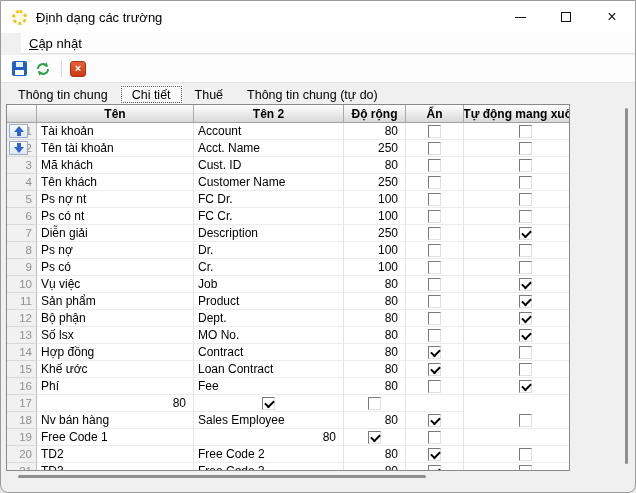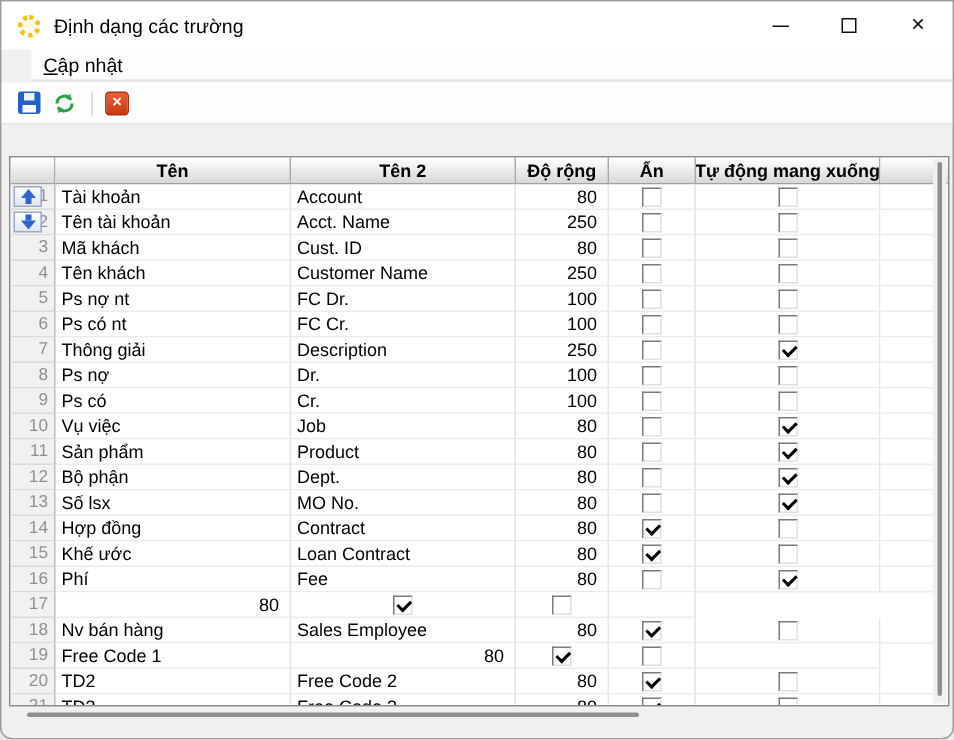--- a/index.html
+++ b/index.html
@@ -29,21 +29,21 @@
   .icon-floppy::before { content:""; position:absolute; top:1px; left:4px; width:7px; height:5px; background:#e9f1fb; }
   .icon-floppy::after { content:""; position:absolute; bottom:1px; left:3px; width:9px; height:5px; background:#ffffff; }
   .icon-refresh { width:16px; height:16px; position:relative; }
   .icon-refresh svg { display:block; }
   .icon-delete { width:16px; height:16px; background:linear-gradient(#e8603a,#cc3a10); border:1px solid #a93410; border-radius:3px; color:#fff; font-size:11px; font-weight:bold; display:flex; align-items:center; justify-content:center; line-height:1; }
   
   .tabstrip { position:absolute; top:83px; left:0; right:0; height:20px; display:flex; align-items:flex-end; padding-left:5px; background:#f0f0f0; }
   .tab { height:19px; padding:0 12px; display:flex; align-items:center; font-size:12.5px; color:#000; background:#f0f0f0; white-space:nowrap; }
   .tab.active { background:#fbfbfb; outline:1px dotted #555; outline-offset:-2px; }
   
-  .grid-wrap { position:absolute; top:103px; left:5px; width:627px; height:367px; border:1px solid #898989; background:#ffffff; overflow:hidden; }
+  .grid-wrap { position:absolute; top:103px; left:5px; width:564px; height:367px; border:1px solid #898989; background:#ffffff; overflow:hidden; }
   .grid-inner { width:660px; }
   .grid-row, .grid-header { display:grid; grid-template-columns:30px 157px 150px 62px 58px 123px 80px; }
   .grid-header { height:18px; }
   .h-cell { background:linear-gradient(#ffffff,#d8d8d8); border-right:1px solid #a9a9a9; border-bottom:1px solid #a0a0a0; font-size:12px; font-weight:bold; color:#000; display:flex; align-items:center; justify-content:center; overflow:hidden; white-space:nowrap; }
   .h-cell.corner { background:linear-gradient(#ffffff,#d8d8d8); }
   .grid-row { height:17px; }
   .rh-cell { background:#f1f1f1; border-right:1px solid #bdbdbd; border-bottom:1px solid #d9d9d9; display:flex; align-items:center; justify-content:flex-end; padding-right:4px; font-size:11.5px; color:#8f8f8f; position:relative; overflow:visible; }
   .cell { border-right:1px solid #e4e4e4; border-bottom:1px solid #ececec; font-size:12px; color:#000; display:flex; align-items:center; padding:0 4px; white-space:nowrap; overflow:hidden; background:#fff; }
   .cell.num { justify-content:flex-end; padding-right:7px; }
   .cell.center { justify-content:center; }
@@ -98,20 +98,26 @@
           <path d="M4 14.5 L3.4 10 L7.6 11.6 Z" fill="#2ba348"></path>
         </svg>
       </span>
     </div>
     <div class="tool-sep"></div>
     <div class="tool-btn">
       <span class="icon-delete">×</span>
     </div>
   </div>
 
+  <div class="tabstrip">
+    <div class="tab">Thông tin chung</div>
+    <div class="tab active">Chi tiết</div>
+    <div class="tab">Thuế</div>
+    <div class="tab">Thông tin chung (tự do)</div>
+  </div>
 
   <div class="grid-wrap">
     <div class="grid-inner">
       <div class="grid-header">
         <div class="h-cell corner"></div>
         <div class="h-cell">Tên</div>
         <div class="h-cell">Tên 2</div>
         <div class="h-cell">Độ rộng</div>
         <div class="h-cell">Ẩn</div>
         <div class="h-cell">Tự động mang xuống</div>
@@ -212,21 +218,21 @@
     <div class="cell center">
       <span class="cb"></span>
     </div>
     <div class="cell"></div>
   </div>
           <div class="grid-row">
     <div class="rh-cell">
 
       <span>7</span>
     </div>
-    <div class="cell">Thông giải</div>
+    <div class="cell">Diễn giải</div>
     <div class="cell">Description</div>
     <div class="cell num">250</div>
     <div class="cell center">
       <span class="cb"></span>
     </div>
     <div class="cell center">
       <span class="cb checked"></span>
     </div>
     <div class="cell"></div>
   </div>

